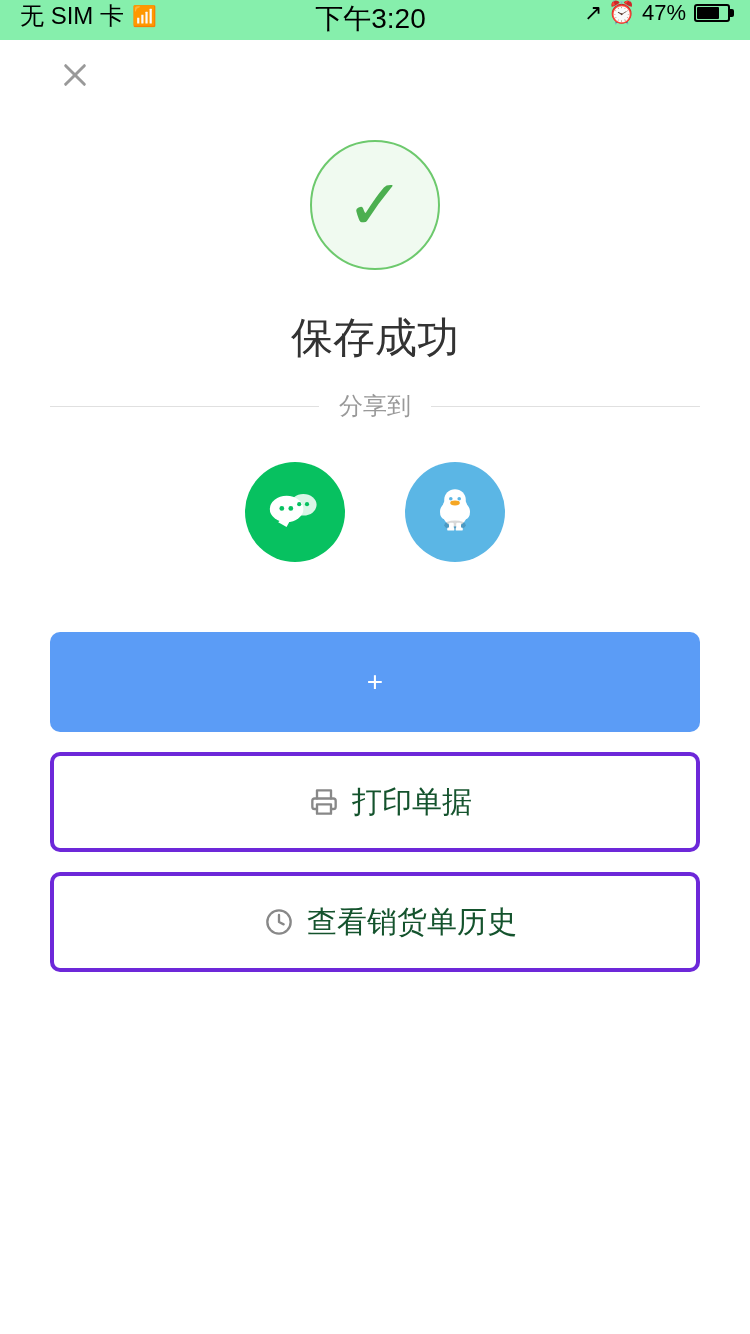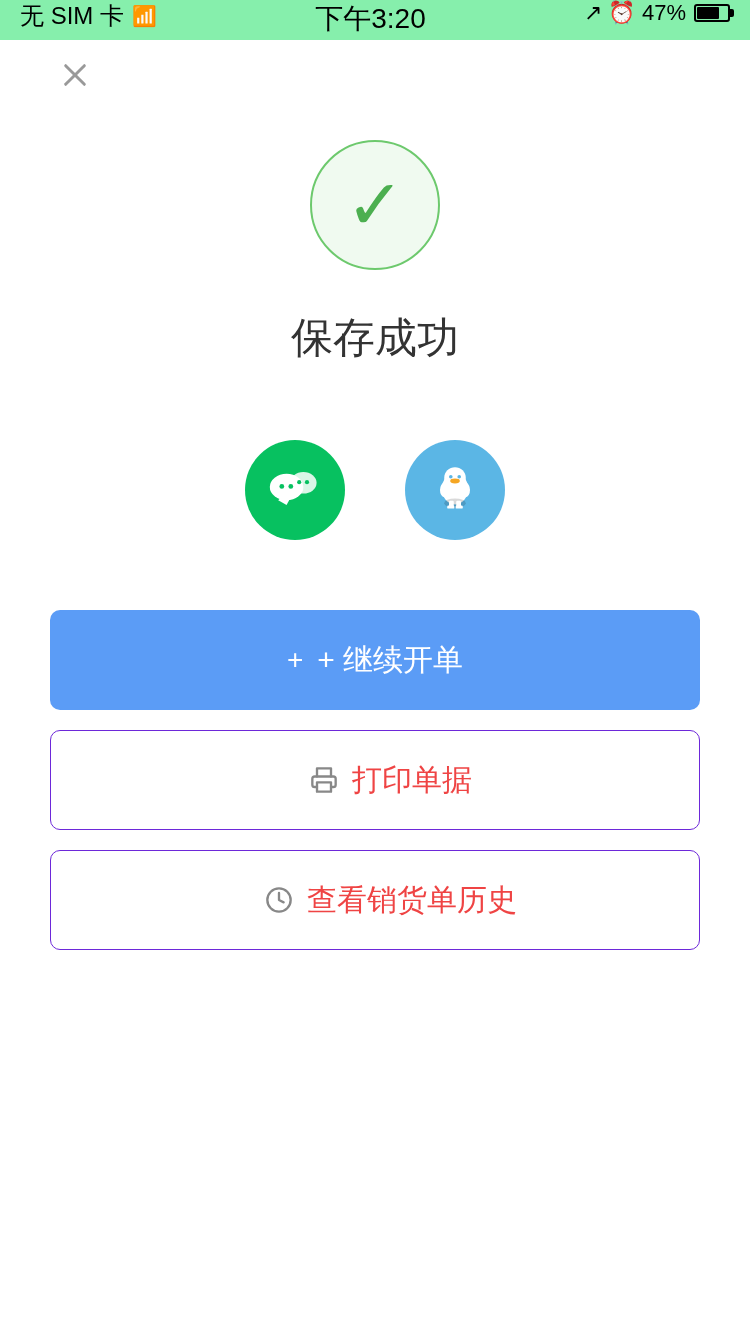--- a/index.html
+++ b/index.html
@@ -130,21 +130,21 @@
       color: #4caf50;
       font-size: 70px;
       line-height: 1;
     }
 
     
     .success-title {
       font-size: 42px;
       font-weight: 500;
       color: #333333;
-      margin-bottom: 74px;
+      margin-bottom: 24px;
     }
 
     
     .share-section {
       width: 100%;
       padding: 0 50px;
       margin-bottom: 40px;
     }
 
     .share-divider-row {
@@ -223,22 +223,22 @@
       outline: none;
     }
 
     .btn-primary {
       background: #5b9cf6;
       color: #ffffff;
     }
 
     .btn-secondary {
       background: #ffffff;
-      color: #ef4444;
-      border: 1px solid #6d28d9;
+      color: #14532d;
+      border: 4px solid #6d28d9;
       padding-left: 32px;
     }
 
     .btn-icon {
       font-size: 28px;
       display: flex;
       align-items: center;
     }
   </style>
 </head>
@@ -269,20 +269,25 @@
 
 <div class="main-content">
 
   <div class="success-circle">
     <span class="check-icon">✓</span>
   </div>
 
   <div class="success-title">保存成功</div>
 
   <div class="share-section">
+    <div class="share-divider-row">
+      <div class="share-line"></div>
+      <span class="share-label">分享到</span>
+      <div class="share-line"></div>
+    </div>
 
     <div class="share-icons-row">
 
       <button class="share-icon-btn wechat-btn">
         <svg viewBox="0 0 100 100">
 
           <ellipse cx="36" cy="45" rx="28" ry="22" fill="white"></ellipse>
           <ellipse cx="64" cy="38" rx="22" ry="18" fill="rgba(255,255,255,0.85)"></ellipse>
           <circle cx="28" cy="44" r="4" fill="#07c160"></circle>
           <circle cx="43" cy="44" r="4" fill="#07c160"></circle>
@@ -309,21 +314,20 @@
           <rect x="51" y="76" width="12" height="5" rx="2" fill="white"></rect>
         </svg>
       </button>
     </div>
   </div>
 
   <div class="actions-section">
 
     <button class="action-btn btn-primary">
       <span class="btn-icon">+</span>
-      <span>+ 继续开单</span>
     </button>
 
     <button class="action-btn btn-secondary">
       <span class="btn-icon">
         <svg width="28" height="28" viewBox="0 0 24 24" fill="none" stroke="#888" stroke-width="2" stroke-linecap="round" stroke-linejoin="round">
           <polyline points="6 9 6 2 18 2 18 9"></polyline>
           <path d="M6 18H4a2 2 0 0 1-2-2v-5a2 2 0 0 1 2-2h16a2 2 0 0 1 2 2v5a2 2 0 0 1-2 2h-2"></path>
           <rect x="6" y="14" width="12" height="8"></rect>
         </svg>
       </span>

